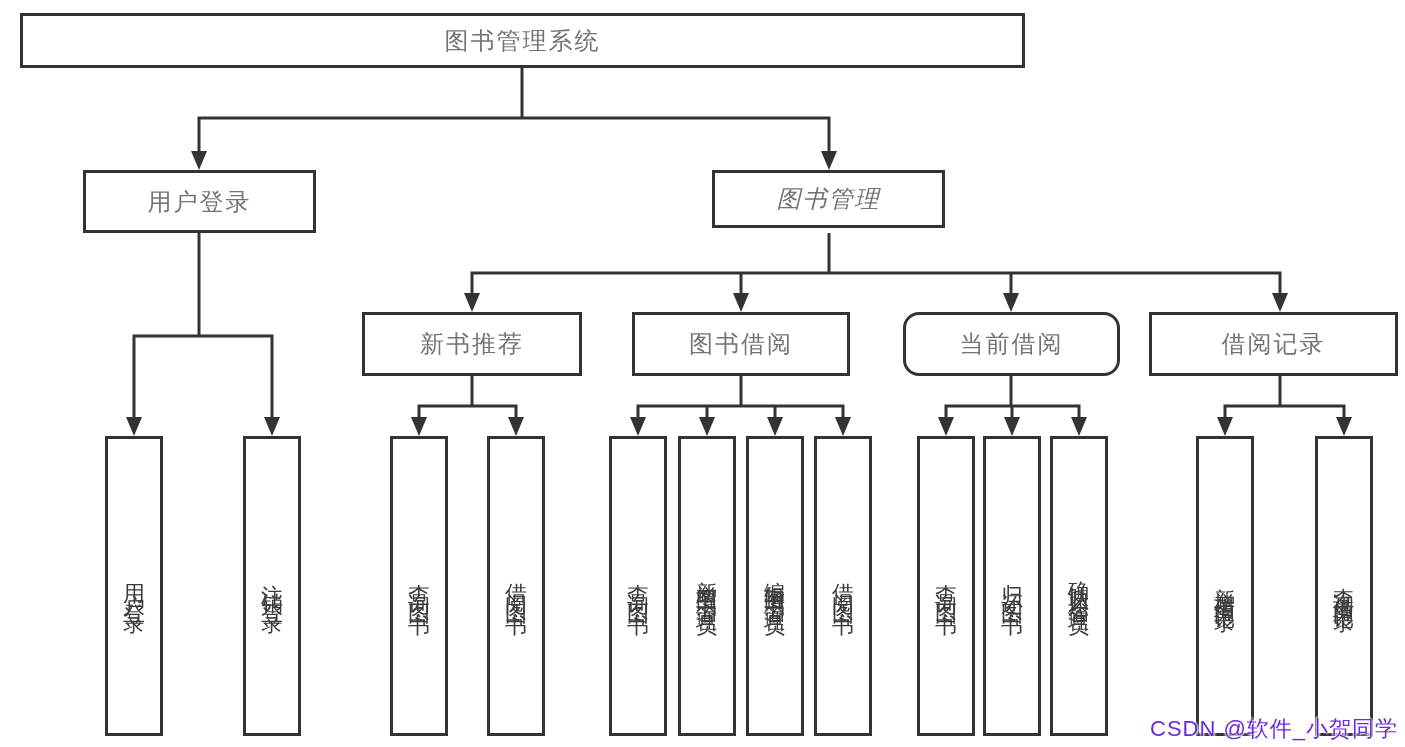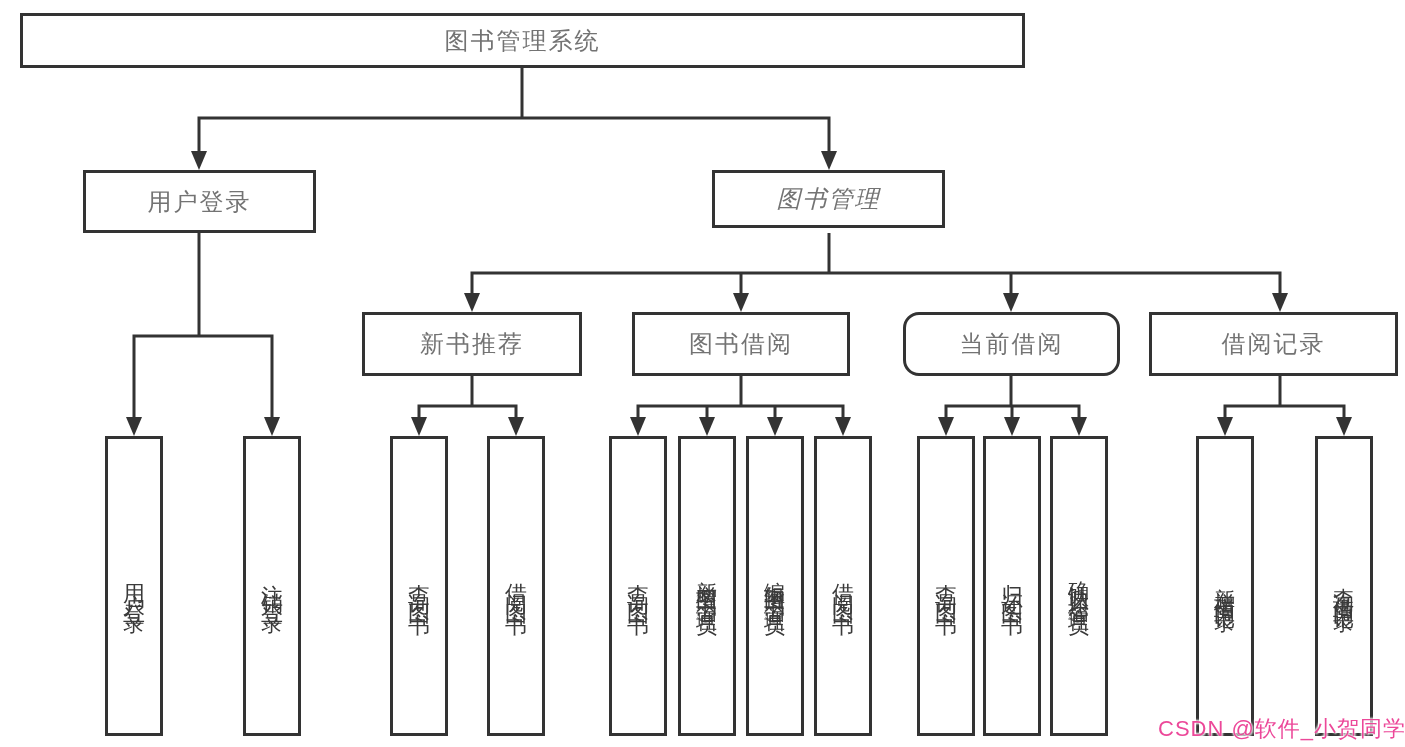--- a/index.html
+++ b/index.html
@@ -54,26 +54,25 @@
   }
   .leaf.tight span {
     letter-spacing: 5px;
     font-size: 21px;
   }
   .watermark {
     position: absolute;
     left: 1150px;
     top: 714px;
     font-size: 22px;
-    color: #ec4899;
+    color: #6d28d9;
     letter-spacing: 1px;
     z-index: 3;
     text-shadow: 0 0 3px #ffffff, 1px 1px 2px #ffffff, -1px -1px 2px #ffffff;
     white-space: nowrap;
-    margin-left: 8px;
   }
   svg line, svg polyline { stroke: #333333; stroke-width: 3; fill: none; }
   svg polygon { fill: #333333; stroke: none; }
 </style>
 </head>
 <body>
 
 <div class="canvas">
 
   <svg class="connector-layer" viewBox="0 0 1405 747" xmlns="http://www.w3.org/2000/svg">

